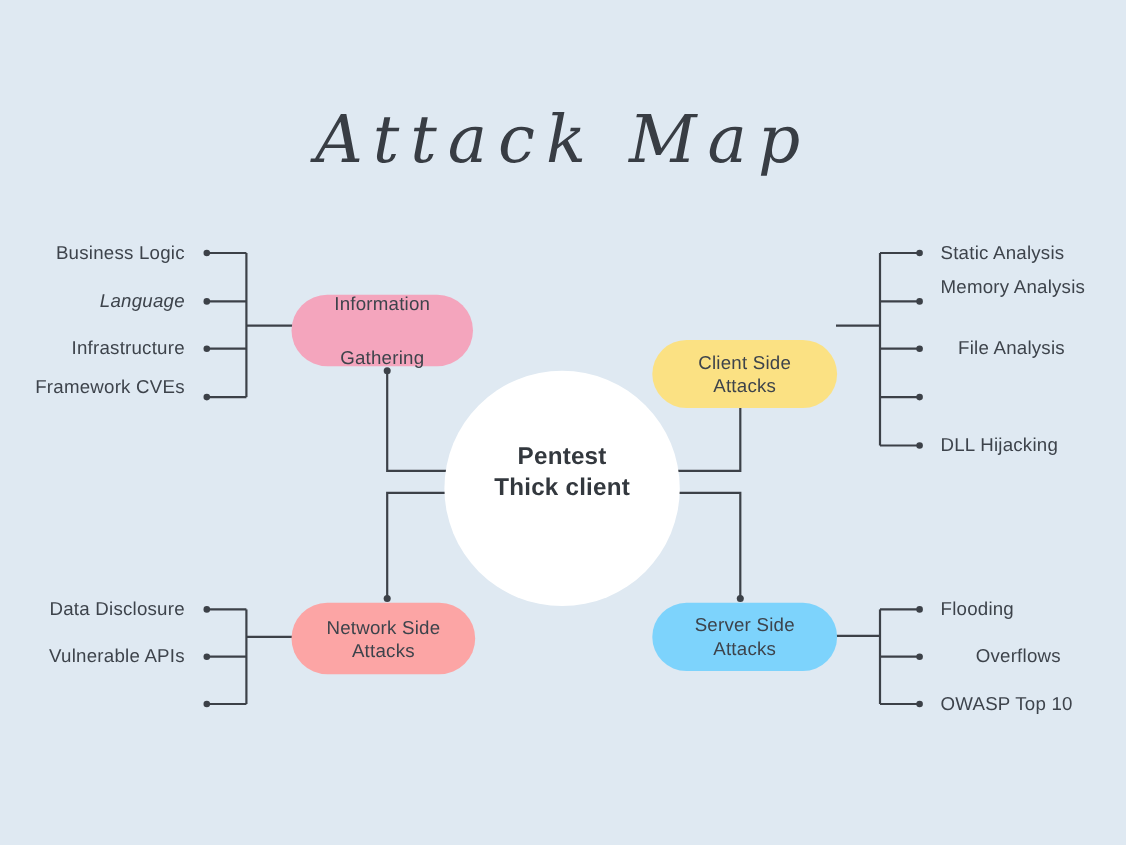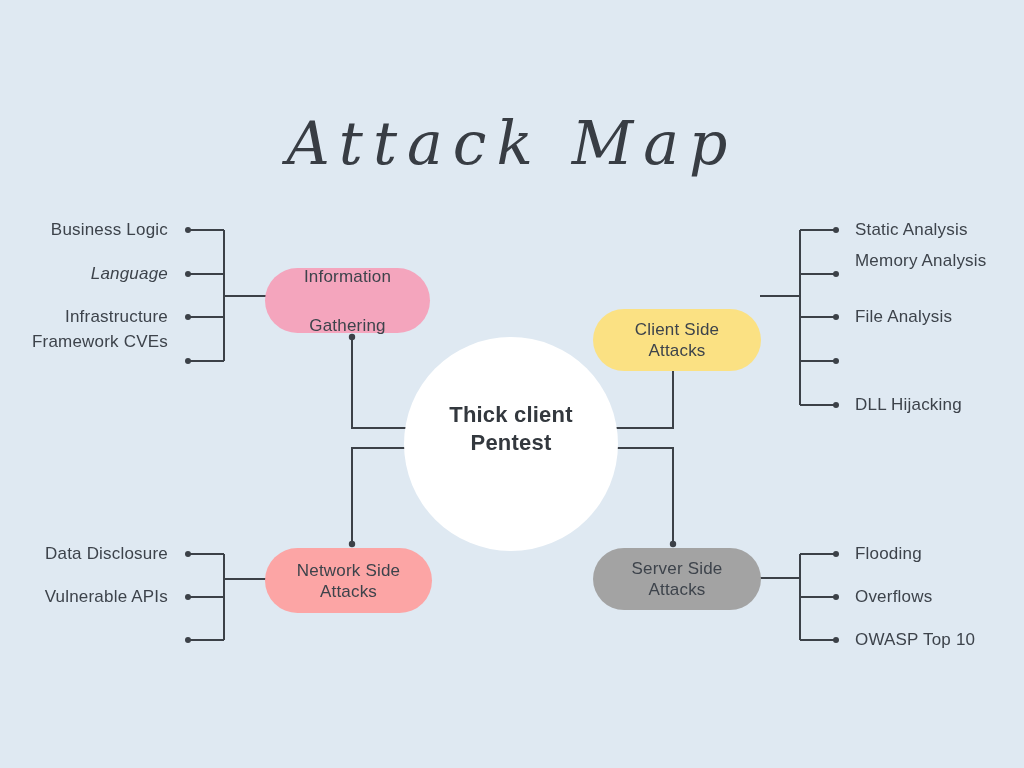--- a/index.html
+++ b/index.html
@@ -11,21 +11,21 @@
     overflow: hidden;
     font-family: "Liberation Sans", sans-serif;
   }
   #wires { position: absolute; left: 0; top: 0; }
   .wire { stroke: #3c4148; stroke-width: 2; fill: none; }
   .dot  { fill: #3c4148; stroke: none; }
   .hub  { fill: #ffffff; stroke: none; }
 
   .title {
     position: absolute;
-    left: 0; right: 0; top: 108px;
+    left: 0; right: 0; top: 92px;
     text-align: center;
     font-family: "DejaVu Serif", cursive, serif;
     font-style: italic;
     font-size: 60px;
     font-weight: 400;
     letter-spacing: 10px;
     color: #383d44;
   }
 
   .pill {
@@ -133,54 +133,54 @@
       <polyline class="wire" points="560,448 673,448 673,544"></polyline>
         <circle class="dot" cx="673" cy="544" r="3.2"></circle>
     </g>
 
     <circle class="hub" cx="511" cy="444" r="107"></circle>
   </svg>
 
   <div class="title">Attack Map</div>
 
   <div class="hub-label">
+    <div>Pentest</div>
     <div>Thick client</div>
-    <div>Pentest</div>
   </div>
 
   <div class="pill" style="left: 265px; top: 268px; width: 165px; height: 65px; background-color: rgb(244, 165, 189); gap: 28px;">
     <span>Information</span>
     <span>Gathering</span>
   </div>
 
   <div class="pill" style="left: 593px; top: 270px; width: 168px; height: 62px; background-color: rgb(251, 225, 131); margin-top: 39px;">
     <span>Client Side</span>
     <span>Attacks</span>
   </div>
 
   <div class="pill" style="left: 265px; top: 548px; width: 167px; height: 65px; background-color: #fca5a5;">
     <span>Network Side</span>
     <span>Attacks</span>
   </div>
 
-  <div class="pill" style="left: 593px; top: 548px; width: 168px; height: 62px; background-color: #a3a3a3; justify-content: center;">
+  <div class="pill" style="left: 593px; top: 548px; width: 168px; height: 62px; background-color: #7dd3fc; justify-content: center;">
     <span>Server Side</span>
     <span>Attacks</span>
   </div>
 
   <div class="leaf left" style="top:218px;text-align:right;">Business Logic</div>
   <div class="leaf left" style="top:262px;font-style:italic;">Language</div>
   <div class="leaf left" style="top:305px;">Infrastructure</div>
-  <div class="leaf left" style="top:330px;">Framework CVEs</div>
+  <div class="leaf left" style="top:340px;">Framework CVEs</div>
 
   <div class="leaf right" style="top:218px;">Static Analysis</div>
   <div class="leaf right" style="top:249px;">Memory Analysis</div>
-  <div class="leaf right" style="top:305px;">File Analysis</div>
+  <div class="leaf right" style="top:305px;margin-left:16px;">File Analysis</div>
   <div class="leaf right" style="top:393px;">DLL Hijacking</div>
 
   <div class="leaf left" style="top:542px;">Data Disclosure</div>
   <div class="leaf left" style="top:585px;">Vulnerable APIs</div>
 
   <div class="leaf right" style="top:542px;">Flooding</div>
-  <div class="leaf right" style="top:585px;">Overflows</div>
+  <div class="leaf right" style="top:585px;margin-left:32px;">Overflows</div>
   <div class="leaf right" style="top:628px;">OWASP Top 10</div>
 
 </div>
 
 </body></html>

